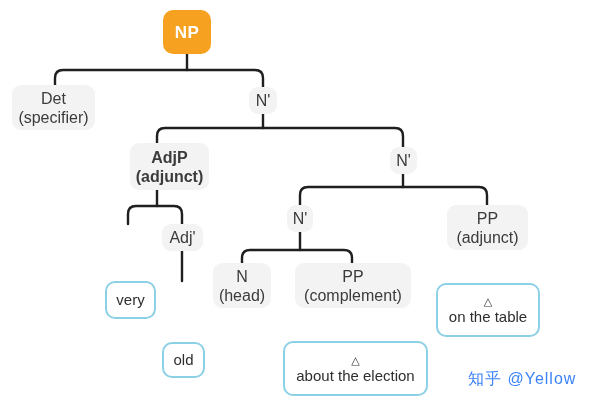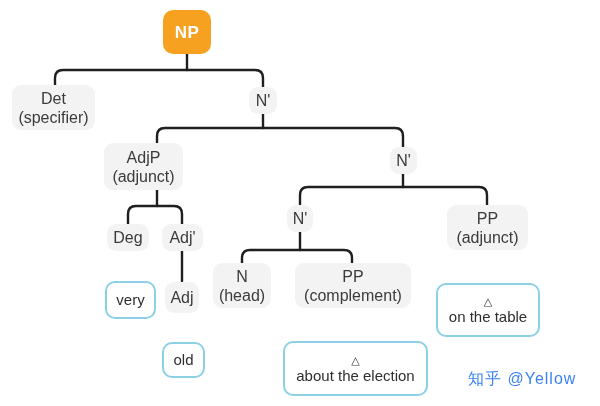--- a/index.html
+++ b/index.html
@@ -69,32 +69,29 @@
 
   <div class="node" style="left:12px;top:85px;width:83px;height:45px;">
     <span>Det</span>
     <span>(specifier)</span>
   </div>
 
   <div class="node" style="left:249px;top:87px;width:28px;height:27px;">
     <span>N'</span>
   </div>
 
-  <div class="node" style="left:104px;top:143px;width:79px;height:47px;">
+  <div class="node" style="left:130px;top:143px;width:79px;height:47px;font-weight:bold;">
     <span>AdjP</span>
     <span>(adjunct)</span>
   </div>
 
   <div class="node" style="left:390px;top:147px;width:27px;height:27px;">
     <span>N'</span>
   </div>
 
-  <div class="node" style="left:107px;top:224px;width:42px;height:27px;">
-    <span>Deg</span>
-  </div>
 
   <div class="node" style="left:162px;top:224px;width:41px;height:27px;">
     <span>Adj'</span>
   </div>
 
   <div class="node" style="left:287px;top:205px;width:26px;height:27px;">
     <span>N'</span>
   </div>
 
   <div class="node" style="left:447px;top:205px;width:81px;height:45px;">
@@ -105,23 +102,20 @@
   <div class="node" style="left:213px;top:263px;width:58px;height:45px;">
     <span>N</span>
     <span>(head)</span>
   </div>
 
   <div class="node" style="left:295px;top:263px;width:116px;height:45px;">
     <span>PP</span>
     <span>(complement)</span>
   </div>
 
-  <div class="node" style="left:165px;top:282px;width:34px;height:31px;">
-    <span>Adj</span>
-  </div>
 
 
   <div class="leaf" style="left:162px;top:342px;width:39px;height:32px;">
     <span>old</span>
   </div>
 
   <div class="leaf" style="left:105px;top:281px;width:47px;height:34px;">
     <span>very</span>
   </div>
 

